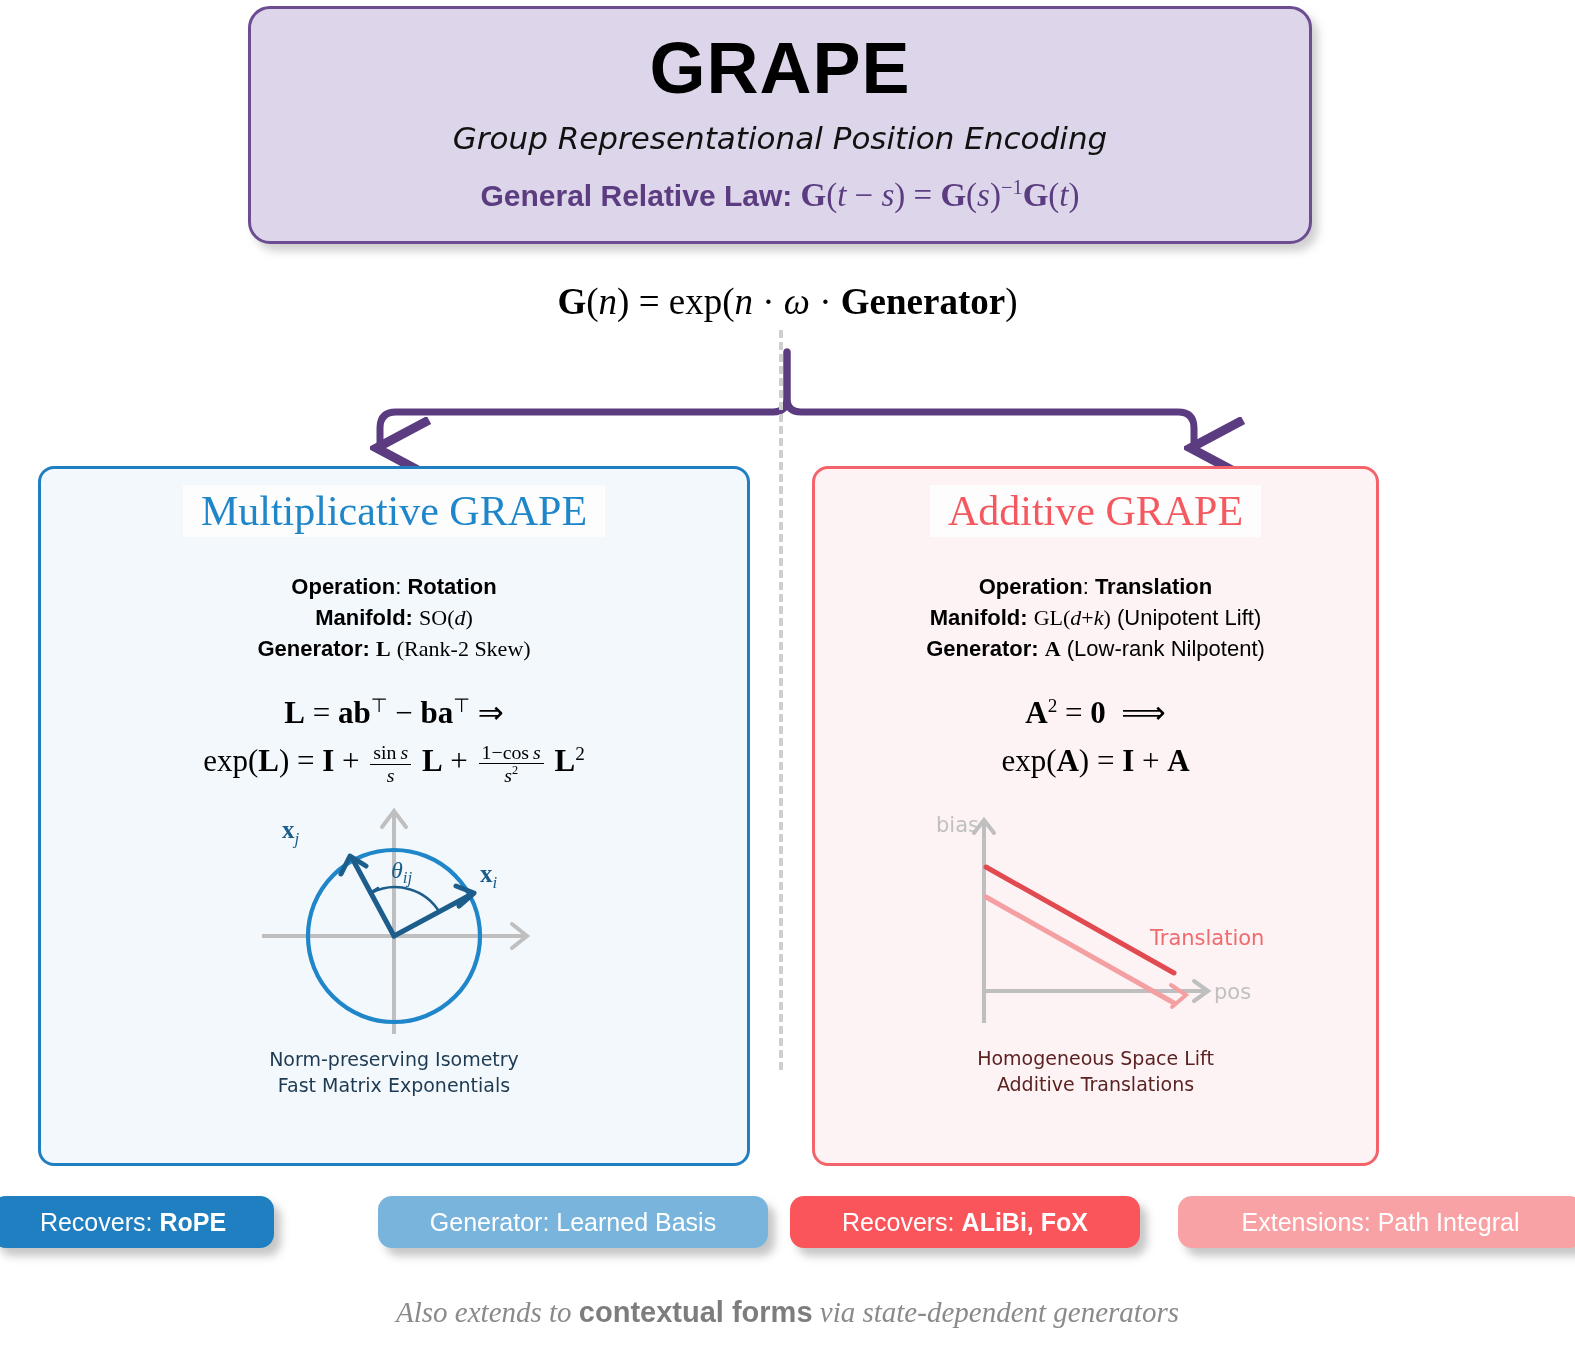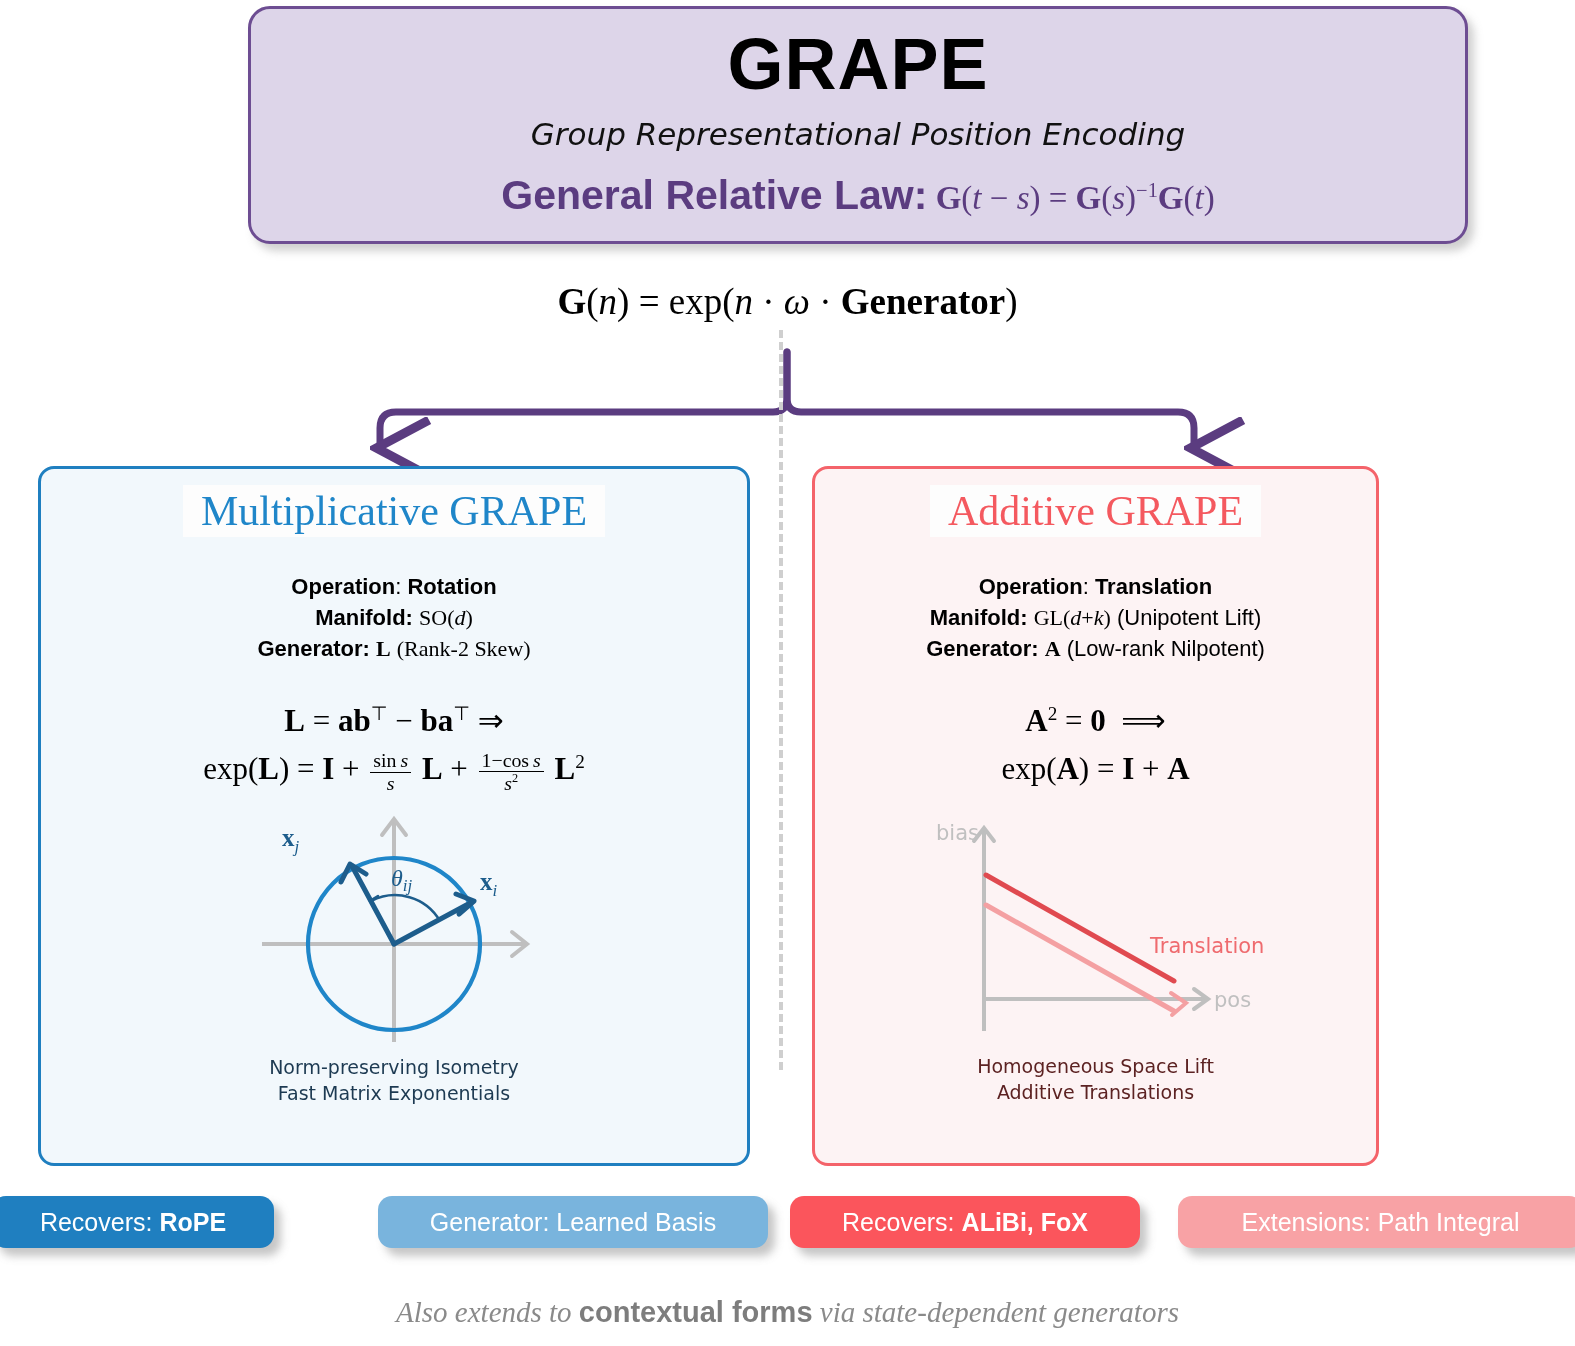--- a/index.html
+++ b/index.html
@@ -7,40 +7,40 @@
     width:1575px;height:1346px;
     background:#ffffff;
     font-family:"Liberation Sans", sans-serif;
     overflow:hidden;
     position:relative;
   }
   .stage{position:absolute;left:0;top:0;width:1575px;height:1346px;}
 
   
   .header-box{
-    position:absolute;left:248px;top:6px;width:1220px;height:238px;
+    position:absolute;left:248px;top:6px;width:1064px;height:238px;
     background:#ddd5e9;border:3px solid #6d4d92;border-radius:22px;
     box-shadow:6px 7px 8px rgba(120,120,120,0.35);
     box-sizing:border-box;
     display:flex;flex-direction:column;align-items:center;justify-content:center;
   }
   .title-main{
     font-family:"Liberation Sans", sans-serif;
     font-size:72px;font-weight:bold;color:#000;letter-spacing:1px;
     line-height:1.0;margin-top:-4px;
   }
   .title-sub{
     font-family:"DejaVu Sans", sans-serif;
     font-style:italic;font-size:31px;color:#111;margin-top:16px;
   }
   .title-law{
     margin-top:20px;font-size:33px;color:#5b3c80;
     font-family:"Liberation Serif", serif;
   }
-  .title-law .lab{font-family:"Liberation Sans",sans-serif;font-weight:bold;font-size:41px;margin-top:9px;}
+  .title-law .lab{font-family:"Liberation Sans",sans-serif;font-weight:bold;font-size:30px;margin-top:9px;}
   .title-law .mathserif{font-family:"Liberation Serif",serif;}
 
   
   .gen-eq{
     position:absolute;top:280px;left:0;width:1575px;text-align:center;
     font-family:"Liberation Serif", serif;font-size:37px;color:#000;
   }
   .gen-eq .bfserif{font-weight:bold;}
   .gen-eq .ital{font-style:italic;}
 
@@ -79,21 +79,21 @@
     text-align:center;margin-top:34px;
     font-size:22px;color:#000;line-height:1.42;
     font-family:"Liberation Sans", sans-serif;
   }
   .spec .k{font-weight:bold;}
   .spec .srf{font-family:"Liberation Serif", serif;}
   .spec .sit{font-family:"Liberation Serif", serif;font-style:italic;}
   .spec .sbf{font-family:"Liberation Serif", serif;font-weight:bold;}
 
   .formula{
-    text-align:center;margin-top:32px;
+    text-align:center;margin-top:24px;
     font-family:"Liberation Serif", serif;font-size:31px;color:#000;
     line-height:1.55;
   }
   .formula .b{font-weight:bold;}
   .formula .i{font-style:italic;}
   sup.sm{font-size:0.62em;vertical-align:super;}
   .frac{
     display:inline-block;vertical-align:-0.55em;text-align:center;
     font-size:0.64em;line-height:1.08;margin:0 3px;
   }

